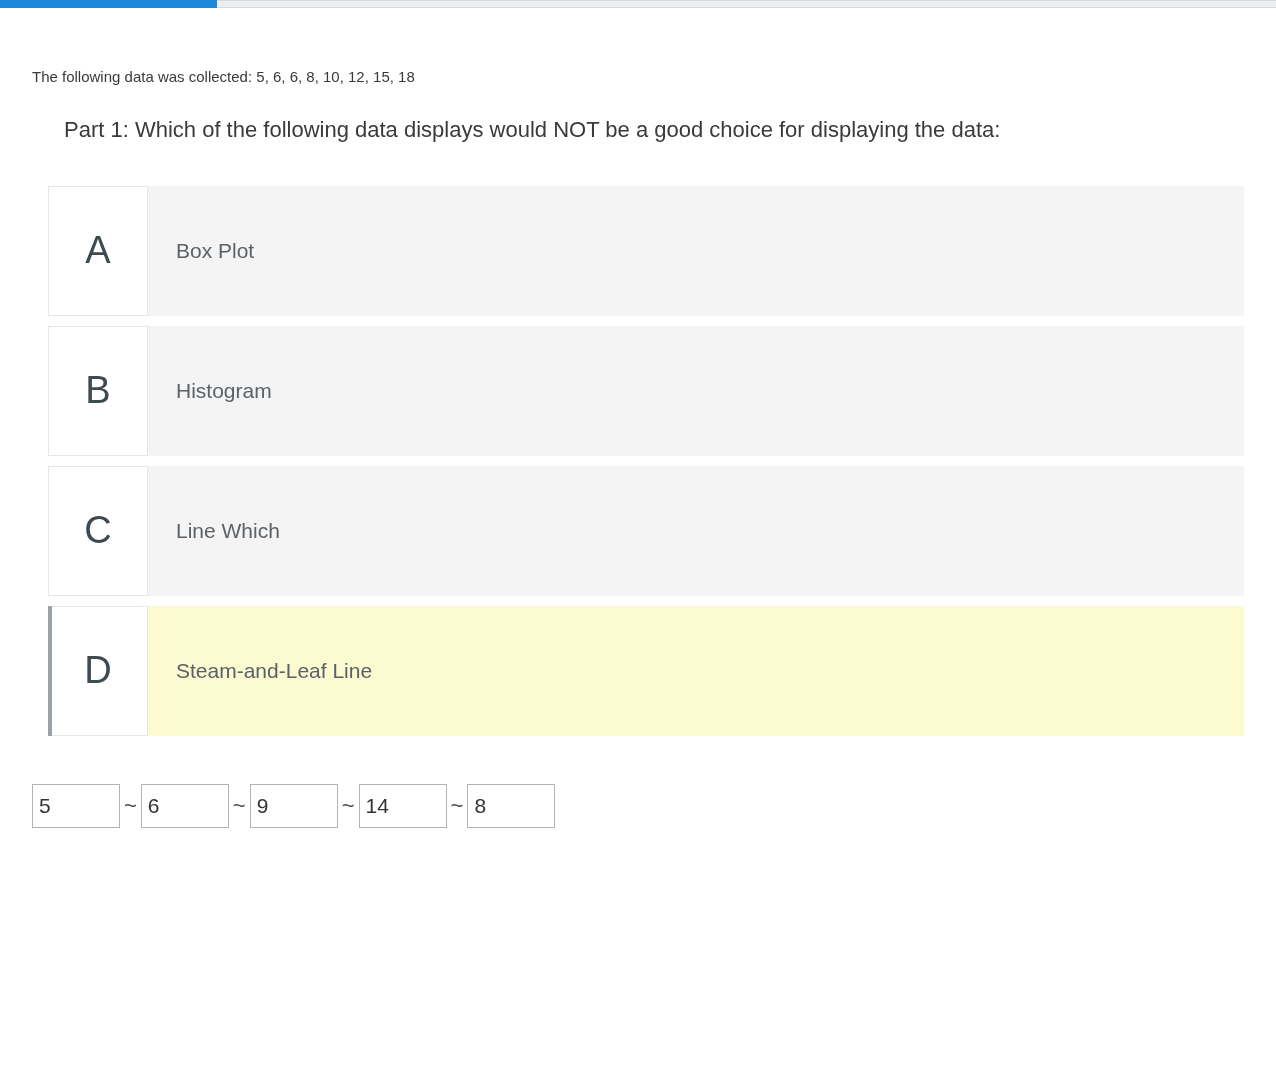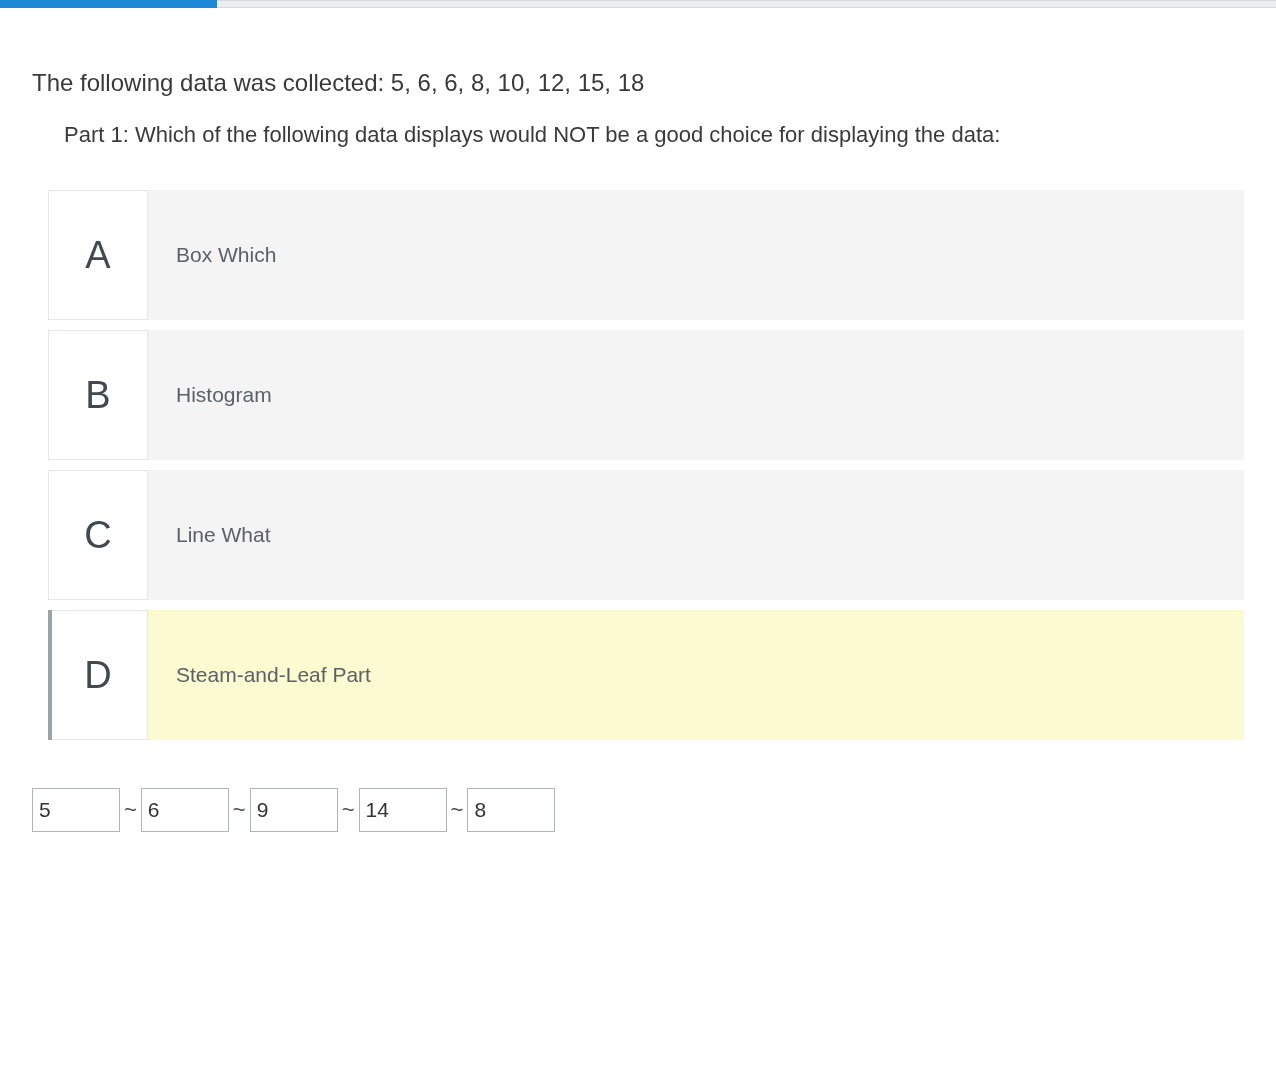--- a/index.html
+++ b/index.html
@@ -14,24 +14,24 @@
   }
   .progress-fill {
     position: absolute;
     left: 0; top: -1px; bottom: -1px;
     background: #1e88d8;
   }
   .content {
     padding: 58px 32px 40px 32px;
   }
   .q-intro {
-    font-size: 24px;
+    font-size: 15px;
     color: #3a3a3a;
     line-height: 1.4;
-    margin-bottom: 20px;
+    margin-bottom: 28px;
     font-weight: 400;
   }
   .q-part {
     font-size: 22px;
     color: #3a3a3a;
     line-height: 1.4;
     margin-bottom: 40px;
     font-weight: 400;
     margin-left: 32px;
   }
@@ -121,39 +121,39 @@
 
   <p class="q-intro">The following data was collected: 5, 6, 6, 8, 10, 12, 15, 18</p>
 
   <p class="q-part">Part 1: Which of the following data displays would NOT be a good choice for displaying the data:</p>
 
   <div class="options">
     <div class="option">
       <div class="opt-letter-wrap">
         <span class="opt-letter">A</span>
       </div>
-      <div class="opt-text">Box Which</div>
+      <div class="opt-text">Box Plot</div>
     </div>
     <div class="option">
       <div class="opt-letter-wrap">
         <span class="opt-letter">B</span>
       </div>
       <div class="opt-text">Histogram</div>
     </div>
     <div class="option">
       <div class="opt-letter-wrap">
         <span class="opt-letter">C</span>
       </div>
-      <div class="opt-text">Line What</div>
+      <div class="opt-text">Line Which</div>
     </div>
     <div class="option hover">
       <div class="opt-letter-wrap">
         <span class="opt-letter">D</span>
       </div>
-      <div class="opt-text">Steam-and-Leaf Part</div>
+      <div class="opt-text">Steam-and-Leaf Line</div>
     </div>
   </div>
 
 
   <div class="five-num">
     <input class="num-input" value="5" style="">
     <span class="tilde">~</span>
     <input class="num-input" value="6" style="">
     <span class="tilde">~</span>
     <input class="num-input" value="9" style="">

